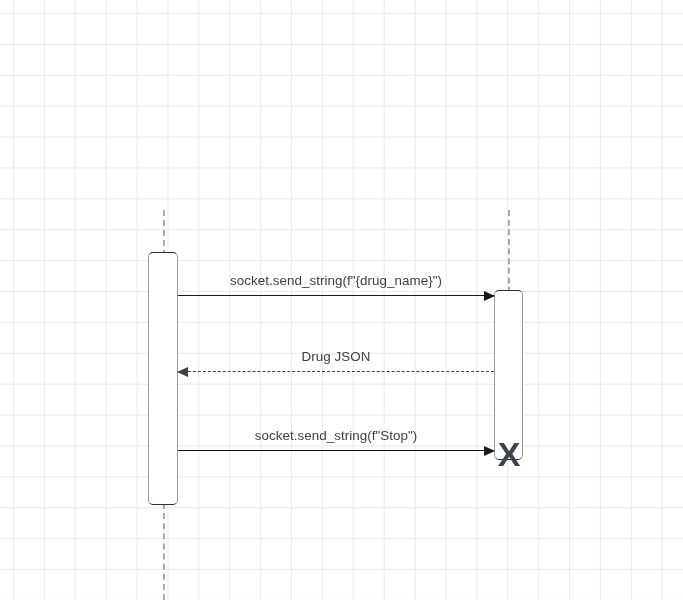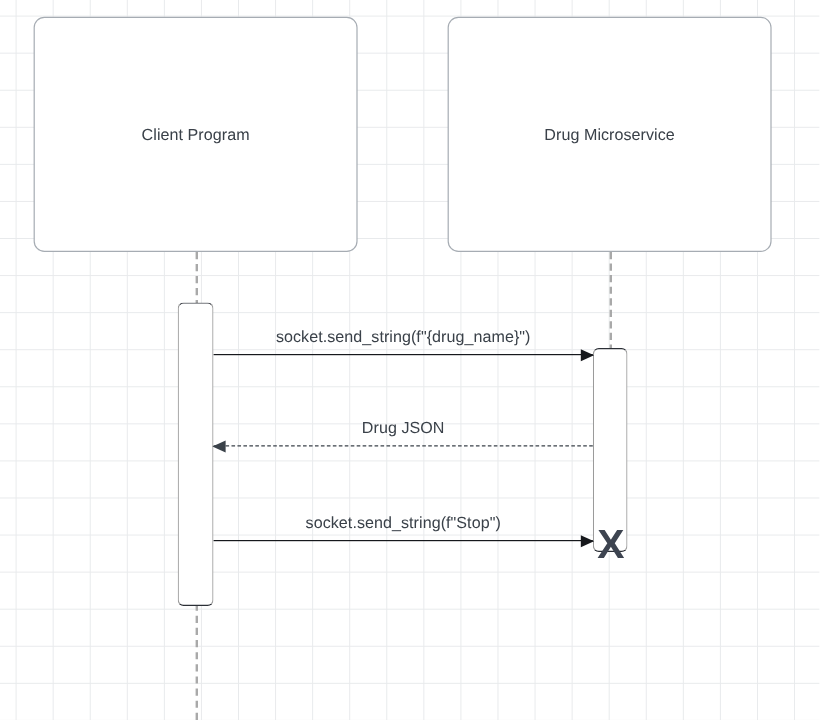--- a/index.html
+++ b/index.html
@@ -132,27 +132,21 @@
     text-align: center;
     font-family: "Liberation Sans", sans-serif;
     user-select: none;
   }
 </style>
 </head>
 <body>
 
 <div id="canvas">
 
-  <div class="participant" id="participant-client">
-    <span class="participant-label">Client Program</span>
-  </div>
 
-  <div class="participant" id="participant-service">
-    <span class="participant-label">Drug Microservice</span>
-  </div>
 
   <div class="lifeline" id="lifeline-client-upper"></div>
   <div class="lifeline" id="lifeline-client-lower"></div>
   <div class="lifeline" id="lifeline-service-upper"></div>
 
   <div class="activation" id="activation-client"></div>
   <div class="activation" id="activation-service"></div>
 
   <div class="message" id="message-request">
     <div class="msg-line solid" style="width:100%">

